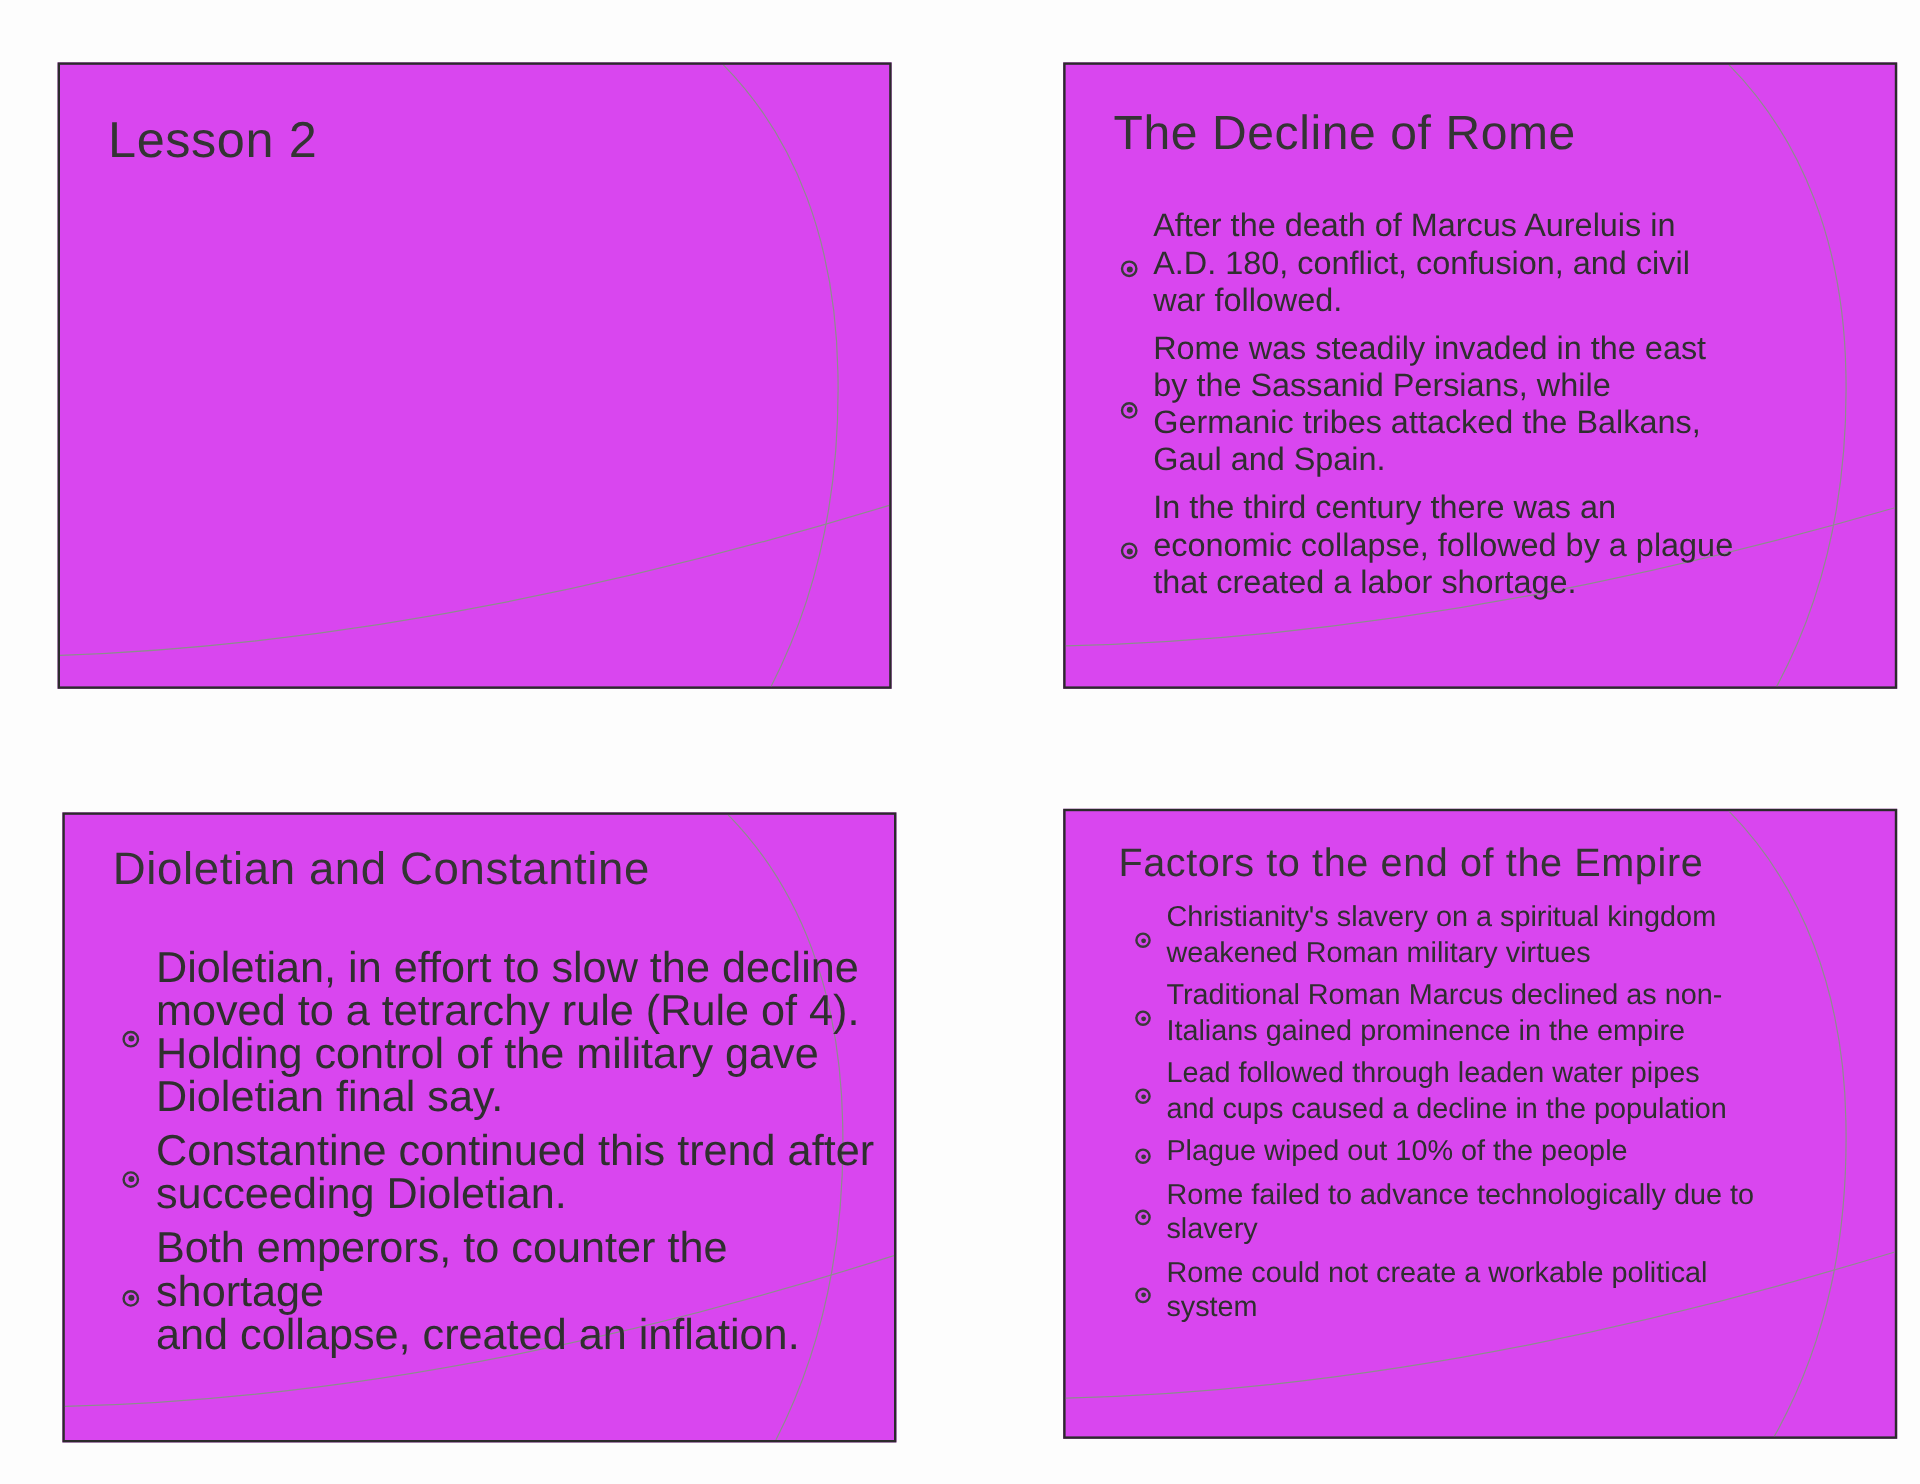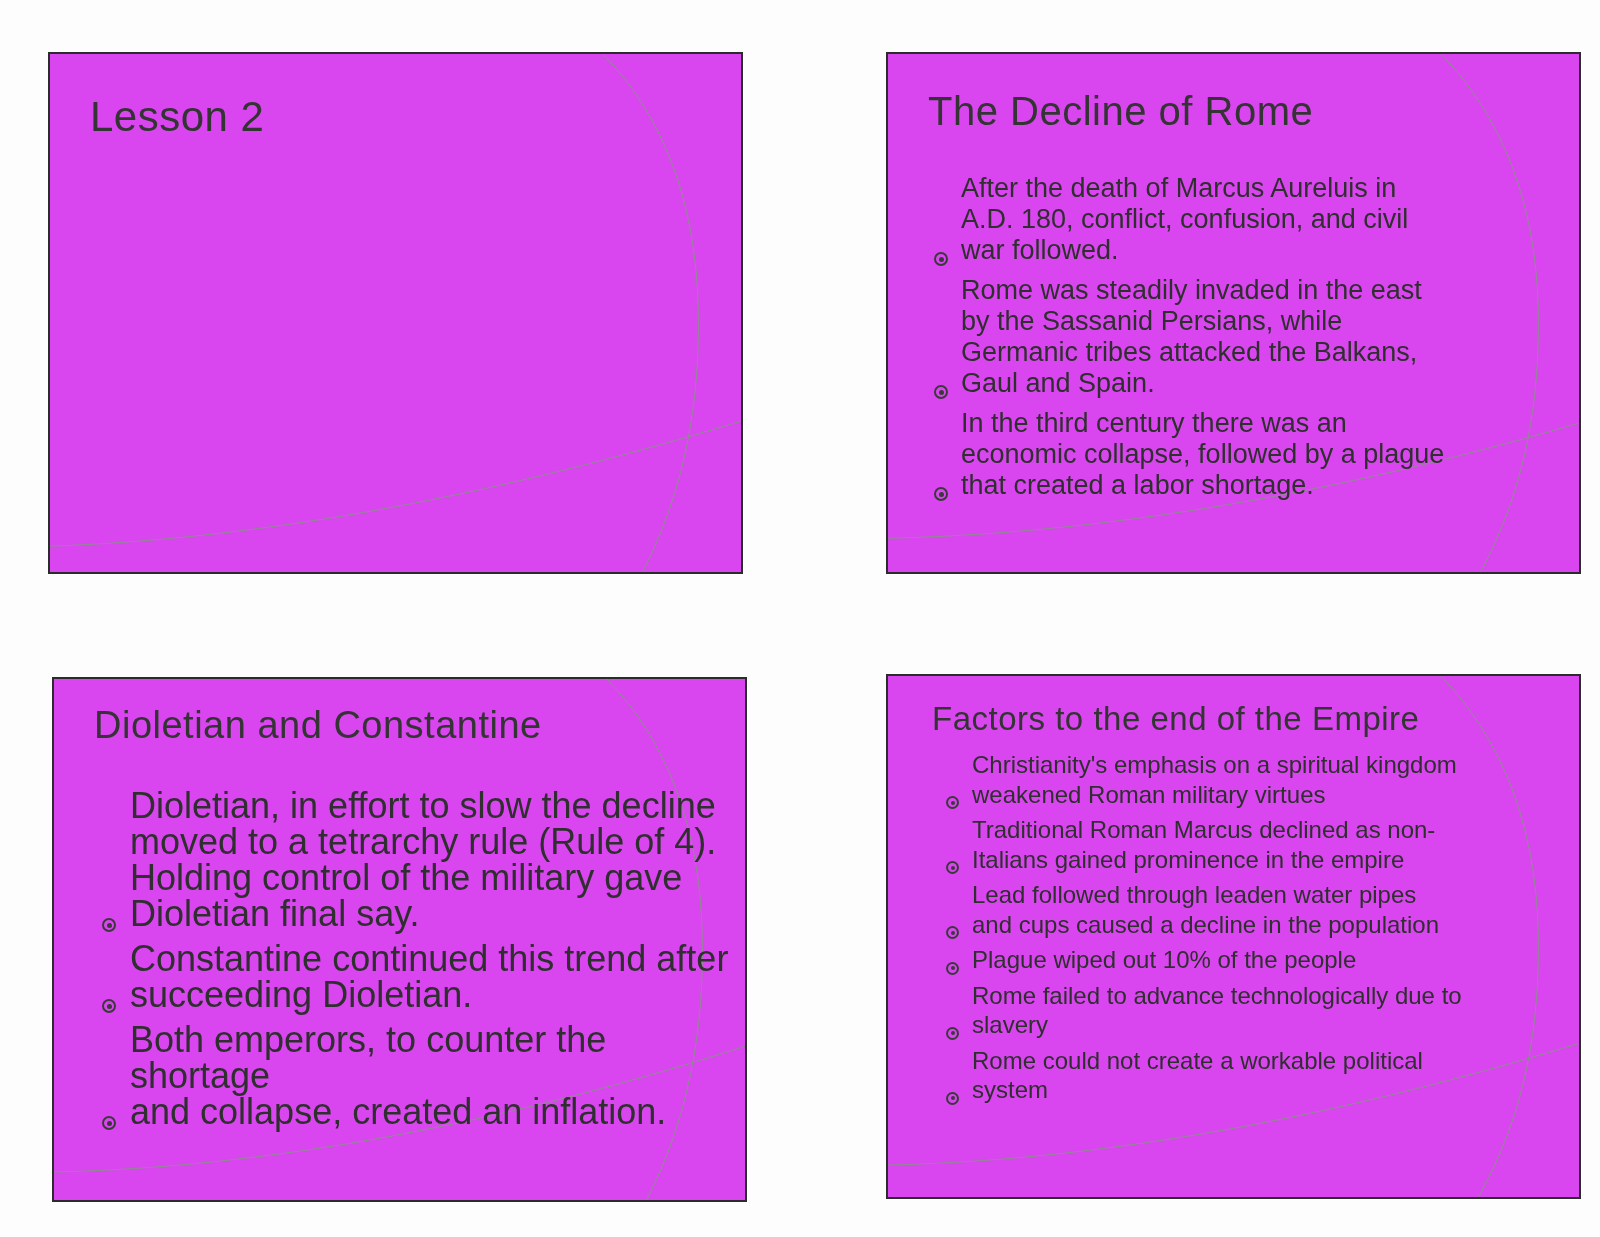--- a/index.html
+++ b/index.html
@@ -35,21 +35,21 @@
   .s1 .title { top:38px; font-size:42px; }
   .s2 .title { top:33px; font-size:40px; }
   .s3 .title { top:24px; font-size:38px; }
   .s4 .title { top:23px; font-size:33px; left:44px; }
 
   ul.bullets { position:absolute; margin:0; padding:0; list-style:none; right:12px; }
   .s2 ul.bullets { left:46px; top:119px; font-size:27px; line-height:31px; }
   .s3 ul.bullets { left:48px; top:109px; font-size:36px; line-height:36px; }
   .s4 ul.bullets { left:58px; top:74px;  font-size:24px; line-height:29.5px; }
 
-  li.bullet { display:flex; align-items:flex-end; }
+  li.bullet { display:flex; align-items:center; }
   .s2 li.bullet + li.bullet { margin-top:9px; }
   .s3 li.bullet + li.bullet { margin-top:9px; }
   .s4 li.bullet + li.bullet { margin-top:6px; }
 
   .blt-col { flex:0 0 27px; }
   .s3 .blt-col { flex:0 0 28px; }
   .s4 .blt-col { flex:0 0 26px; }
 
   .blt {
     display:block; box-sizing:border-box;
@@ -167,21 +167,21 @@
       <path d="M 0 490 C 170 486 400 458 695 368" vector-effect="non-scaling-stroke"></path>
     </svg>
     <h2 class="title">Factors to the end of the Empire</h2>
     <ul class="bullets">
       <li class="bullet">
         <span class="blt-col">
             <span class="blt">
               <span class="blt-dot"></span>
             </span>
           </span>
-        <span class="blt-text">Christianity's emphasis on a spiritual kingdom
+        <span class="blt-text">Christianity's slavery on a spiritual kingdom
 weakened Roman military virtues</span>
       </li>
       <li class="bullet">
         <span class="blt-col">
             <span class="blt">
               <span class="blt-dot"></span>
             </span>
           </span>
         <span class="blt-text">Traditional Roman Marcus declined as non-
 Italians gained prominence in the empire</span>

